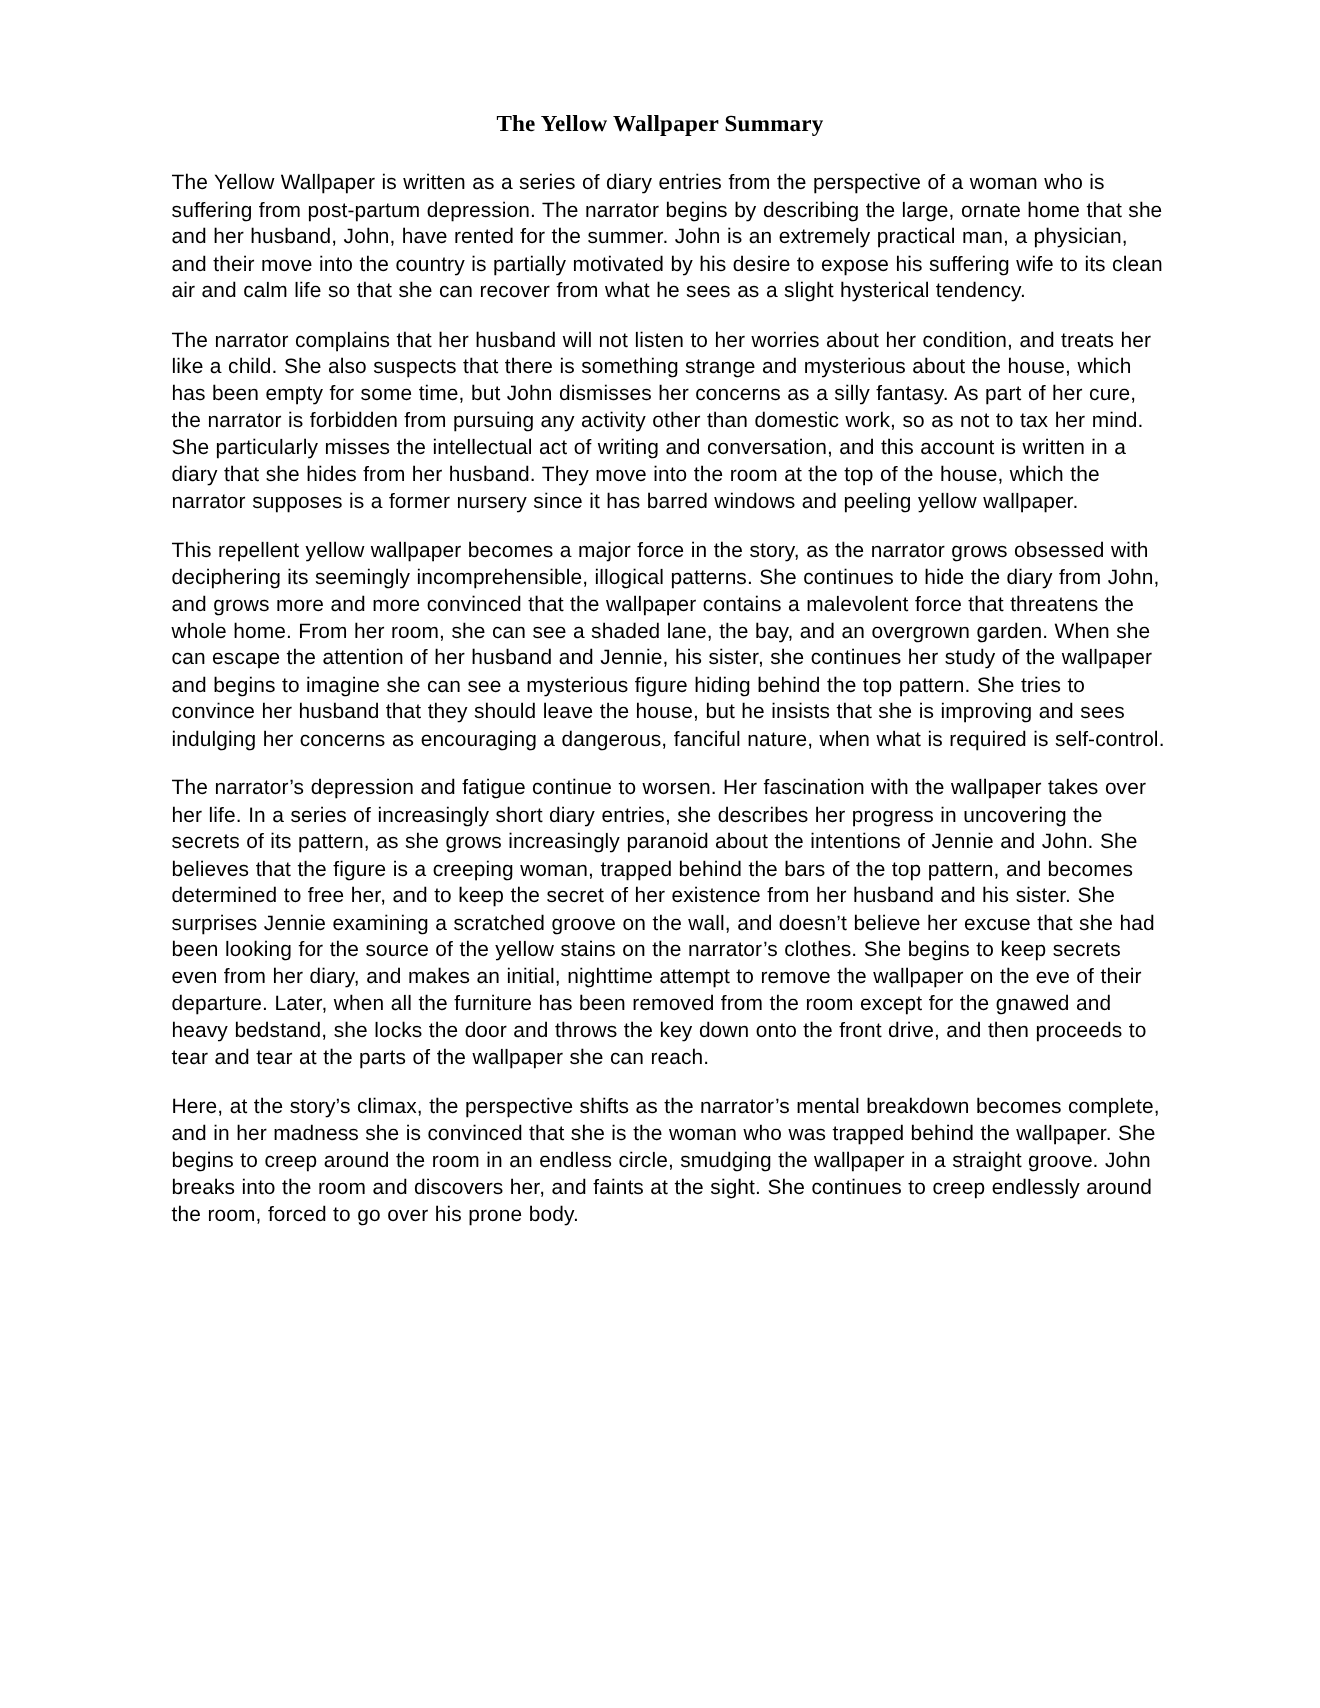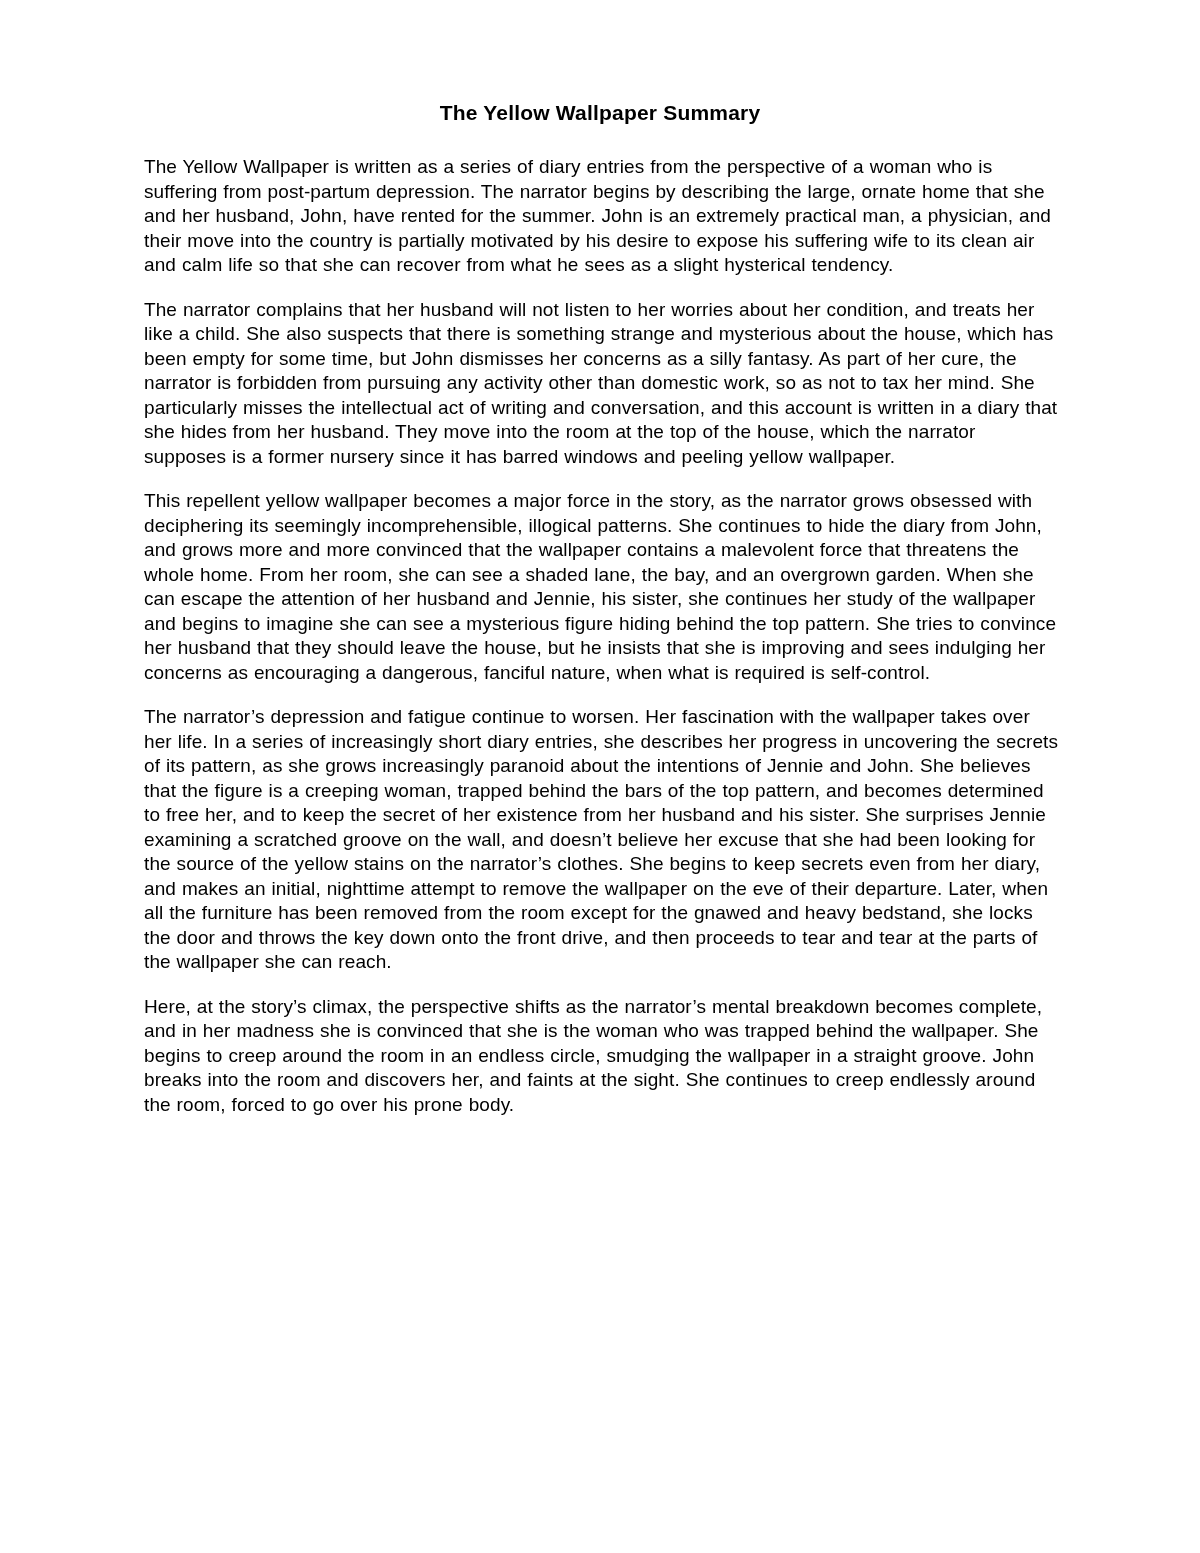--- a/index.html
+++ b/index.html
@@ -20,25 +20,26 @@
     padding-top: 100px;
     box-sizing: border-box;
   }
   .doc-title {
     font-size: 21px;
     font-weight: bold;
     text-align: center;
     margin: 0 0 30px 0;
     line-height: 25px;
     letter-spacing: 0.2px;
+    font-family: Liberation Serif, serif;
   }
   .doc-body p {
     font-size: 19px;
     line-height: 24.5px;
-    margin: 0 0 20px 4px;
+    margin: 0 0 20px 16px;
     text-align: left;
     letter-spacing: 0.1px;
     word-spacing: 0.5px;
   }
 </style>
 </head>
 <body>
 
 <div class="page">
   <h1 class="doc-title">The Yellow Wallpaper Summary</h1>

